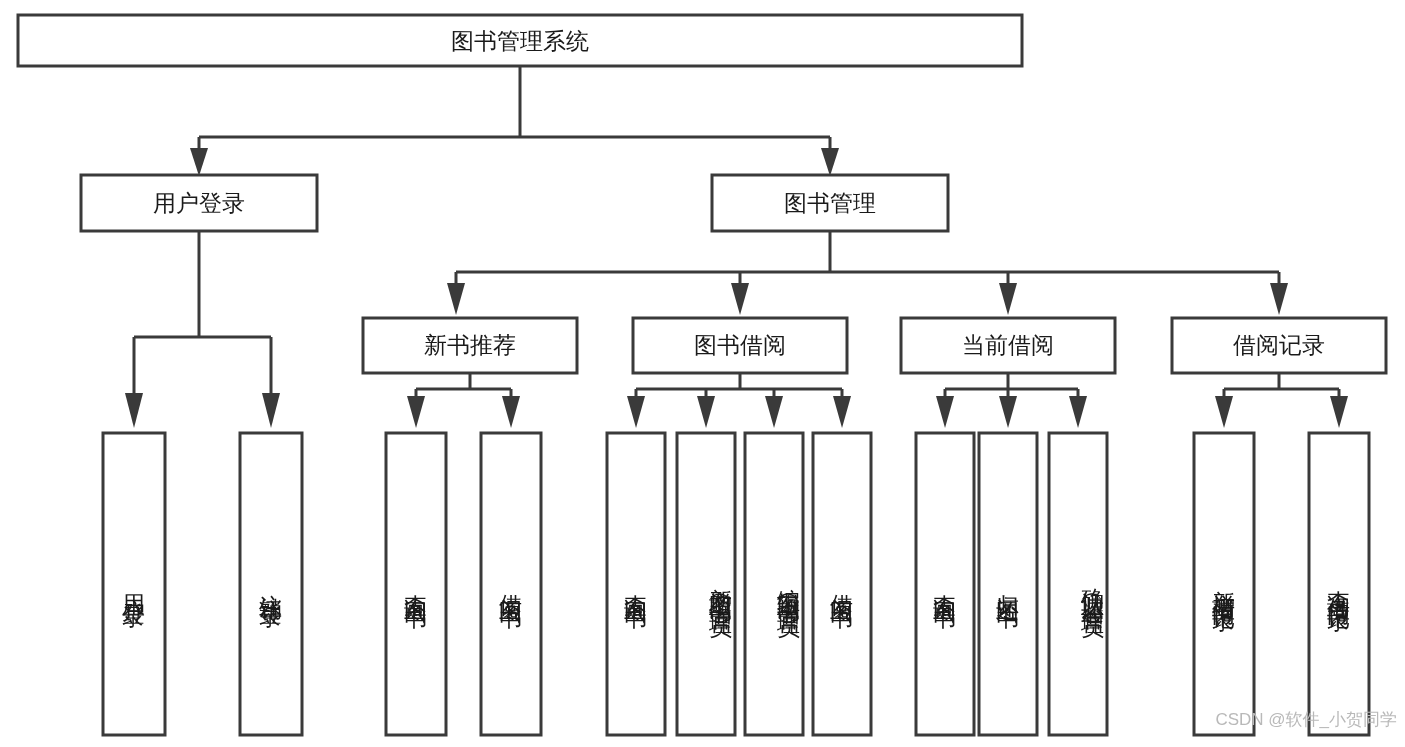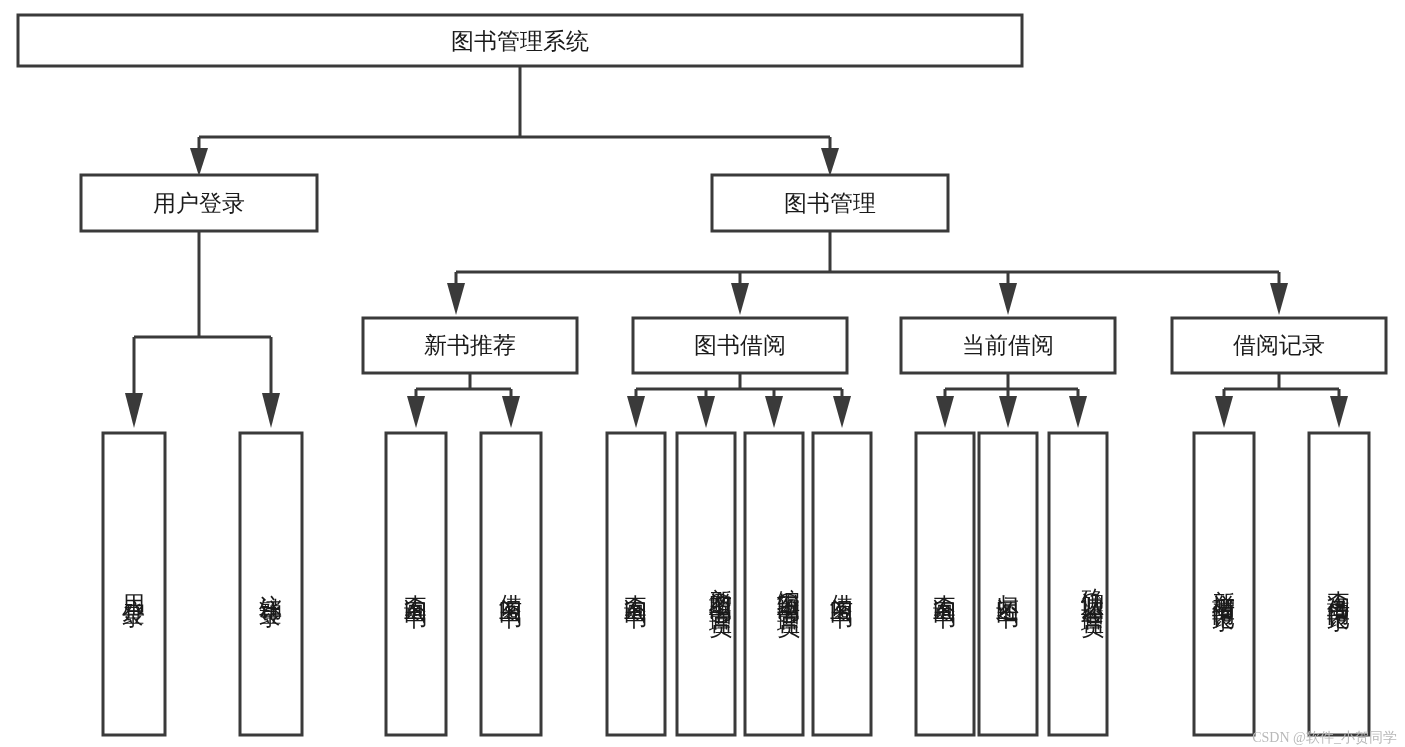--- a/index.html
+++ b/index.html
@@ -56,23 +56,23 @@
     line-height: 1.22;
     color: #1a1a1a;
     letter-spacing: 4px;
     text-align: center;
     white-space: nowrap;
     pointer-events: none;
   }
   .watermark {
     position: absolute;
     right: 8px;
-    bottom: 0;
-    font-family: Liberation Serif, serif;
-    font-size: 14px;
+    bottom: 16px;
+    font-family: Liberation Sans, sans-serif;
+    font-size: 17px;
     color: #b9b9b9;
     white-space: nowrap;
     pointer-events: none;
   }
 </style>
 </head>
 <body>
 
 <div id="diagram-root">
 

